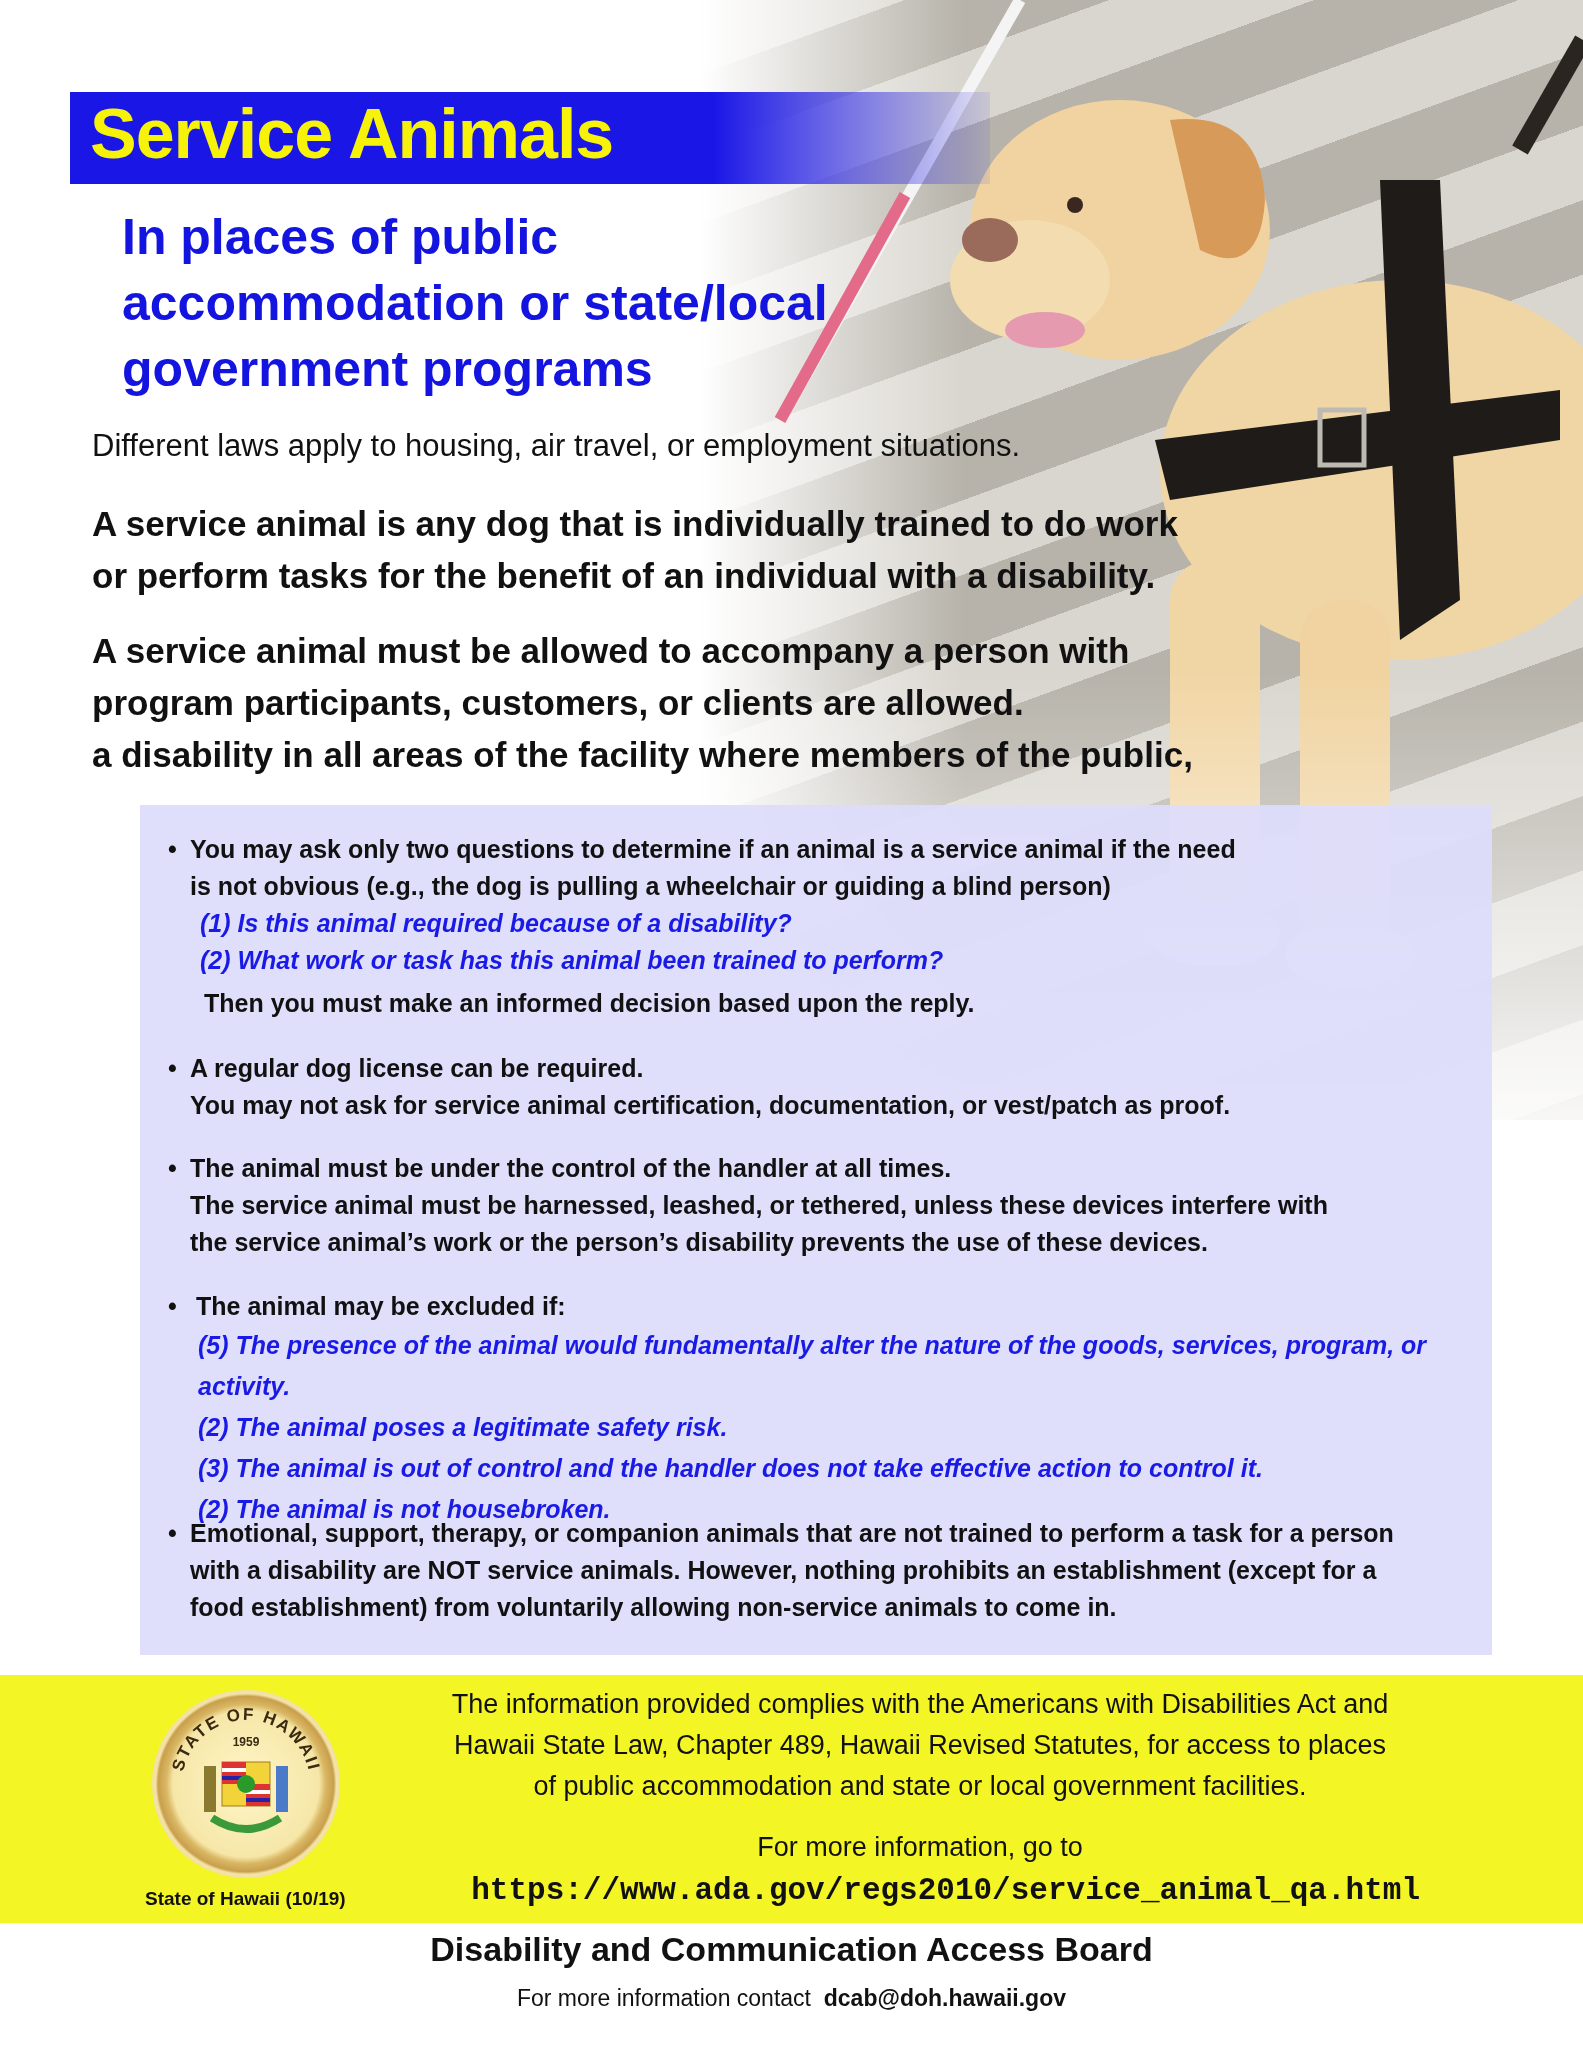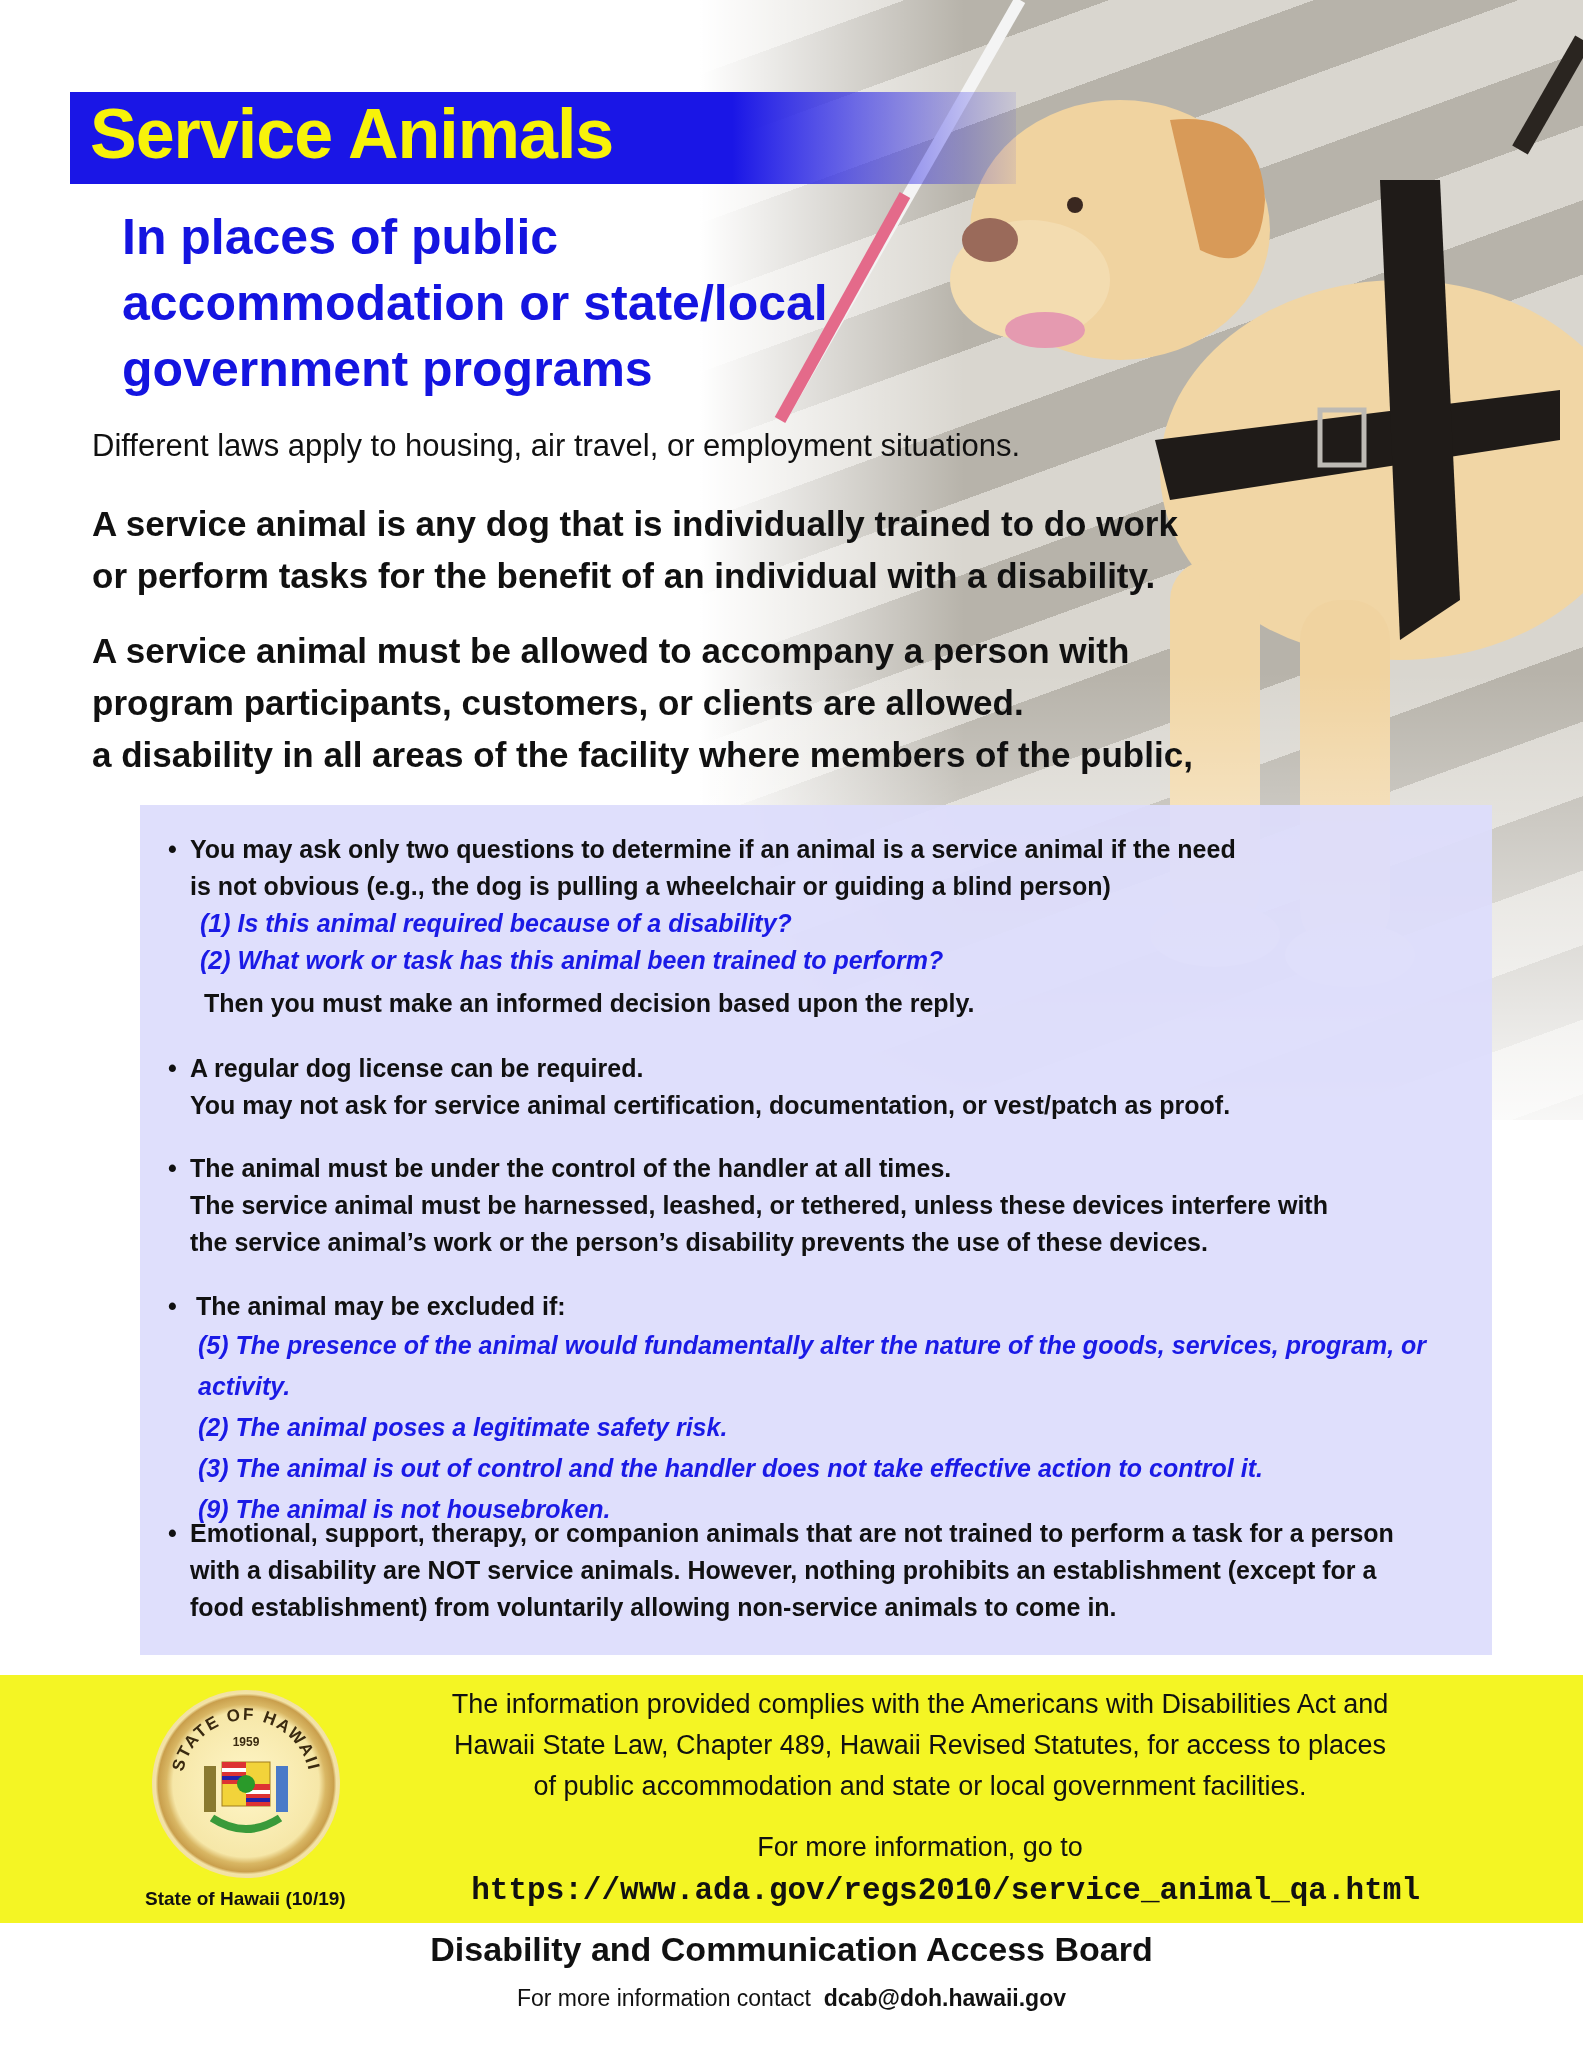--- a/index.html
+++ b/index.html
@@ -4,21 +4,21 @@
 <style>
   html, body { margin:0; padding:0; }
   body { width:1583px; height:2048px; position:relative; overflow:hidden; background:#ffffff; font-family:"Liberation Sans", sans-serif; }
   .photo { position:absolute; left:700px; top:0; width:883px; height:1120px;
     background: linear-gradient(90deg, rgba(255,255,255,1) 0%, rgba(255,255,255,0) 30%),
       repeating-linear-gradient(160deg, #d9d6cf 0px, #d9d6cf 70px, #b7b3aa 70px, #b7b3aa 140px);
   }
   .photo-fade { position:absolute; left:0; top:0; width:100%; height:100%; background:linear-gradient(180deg, rgba(255,255,255,0) 60%, rgba(255,255,255,0.9) 100%); }
   .dog { position:absolute; }
   .title-bar { position:absolute; left:70px; top:92px; width:920px; height:92px;
-    background:linear-gradient(90deg,#1a16e6 0%,#1a16e6 70%,rgba(60,60,230,0.1) 100%);padding-left:26px; }
+    background:linear-gradient(90deg,#1a16e6 0%,#1a16e6 70%,rgba(60,60,230,0.1) 100%); }
   .title { position:absolute; left:20px; top:2px; font-size:70px; font-weight:bold; color:#f7f20a; letter-spacing:-1px; }
   .subtitle { position:absolute; left:92px; top:204px; width:760px; font-size:50px; line-height:66px; font-weight:bold; color:#1414e0;margin-left:30px; }
   .intro { position:absolute; left:92px; font-family:"Liberation Sans", sans-serif; color:#111; font-weight:bold; transform-origin:left top; }
   .intro.small { font-weight:normal; font-size:31px; }
   .intro.big { font-size:35px; line-height:52px; }
   .panel { position:absolute; left:140px; top:805px; width:1352px; height:850px; background:rgba(221,221,252,0.93); }
   .bullet { position:absolute; left:28px; font-size:25px; font-weight:bold; color:#111; line-height:37px; }
   .bullet .dot { position:absolute; left:0; }
   .bullet .txt { padding-left:22px; display:block; }
   .blue { color:#1a1ae6; font-style:italic; font-weight:bold; }
@@ -102,21 +102,21 @@
     <span class="txt">The service animal must be harnessed, leashed, or tethered, unless these devices interfere with</span>
     <span class="txt">the service animal’s work or the person’s disability prevents the use of these devices.</span>
   </div>
 
   <div class="bullet" style="top:483px;">
     <span class="dot">•</span>
     <span class="txt" style="padding-left:28px;">The animal may be excluded if:</span>
     <span class="txt blue" style="padding-left:30px; line-height:41px;">(5)  The presence of the animal would fundamentally alter the nature of the goods, services, program, or activity.</span>
     <span class="txt blue" style="padding-left:30px; line-height:41px;">(2)  The animal poses a legitimate safety risk.</span>
     <span class="txt blue" style="padding-left:30px; line-height:41px;">(3)  The animal is out of control and the handler does not take effective action to control it.</span>
-    <span class="txt blue" style="padding-left:30px; line-height:41px;">(9)  The animal is not housebroken.</span>
+    <span class="txt blue" style="padding-left:30px; line-height:41px;">(2)  The animal is not housebroken.</span>
   </div>
 
   <div class="bullet" style="top:710px;">
     <span class="dot">•</span>
     <span class="txt">Emotional, support, therapy, or companion animals that are not trained to perform a task for a person</span>
     <span class="txt">with a disability are NOT service animals.  However, nothing prohibits an establishment (except for a</span>
     <span class="txt">food establishment) from voluntarily allowing non-service animals to come in.</span>
   </div>
 </div>
 

